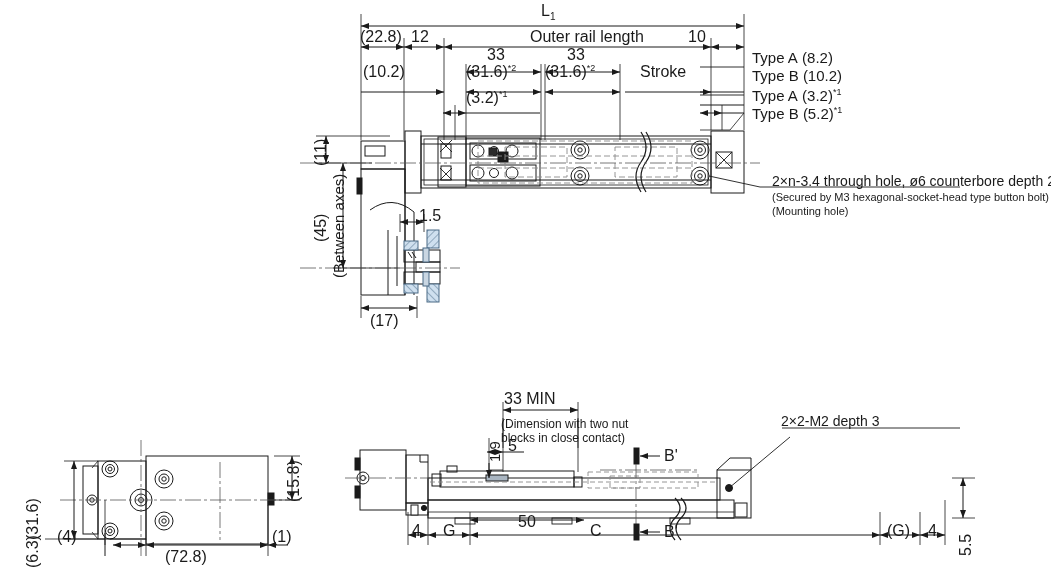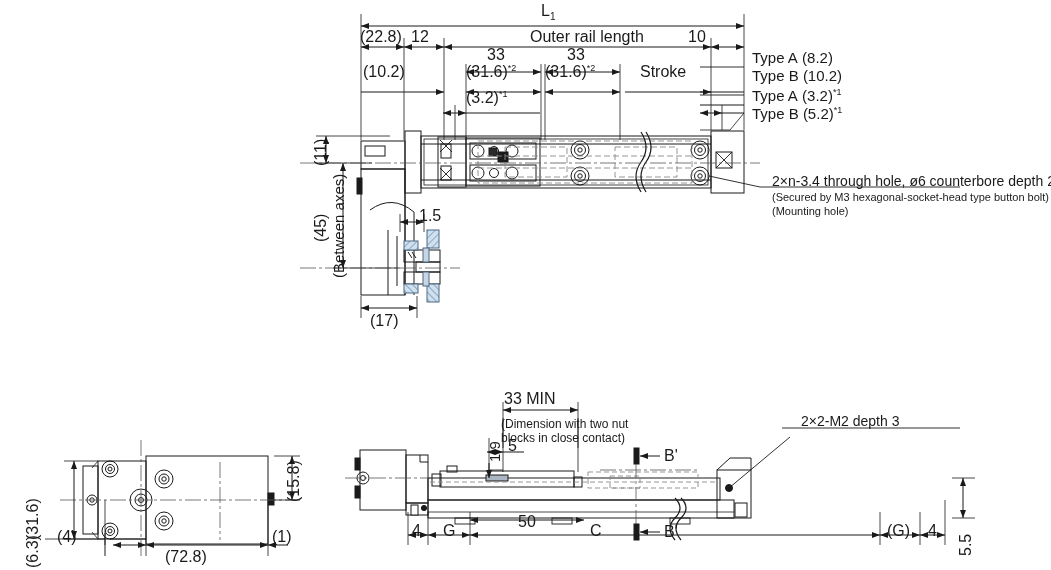--- a/index.html
+++ b/index.html
@@ -388,15 +388,15 @@
 <div class="lbl f16" style="left:518px;top:513px;">50</div>
 <div class="lbl f16" style="left:590px;top:522px;">C</div>
 <div class="lbl f16" style="left:412px;top:522px;">4</div>
 <div class="lbl f16" style="left:443px;top:522px;">G</div>
 <div class="lbl f16" style="left:887px;top:522px;">(G)</div>
 <div class="lbl f16" style="left:928px;top:522px;">4</div>
 <div class="lbl f16 rot90" style="left:957px;top:556px;">5.5</div>
 <div class="lbl f16" style="left:664px;top:447px;">B'</div>
 <div class="lbl f16" style="left:664px;top:523px;">B'</div>
 
-<div class="lbl f14" style="left:781px;top:414px;margin-left:20px;">2×2-M2 depth 3</div>
+<div class="lbl f14" style="left:781px;top:414px;">2×2-M2 depth 3</div>
 
 </div>
 
 </body></html>

